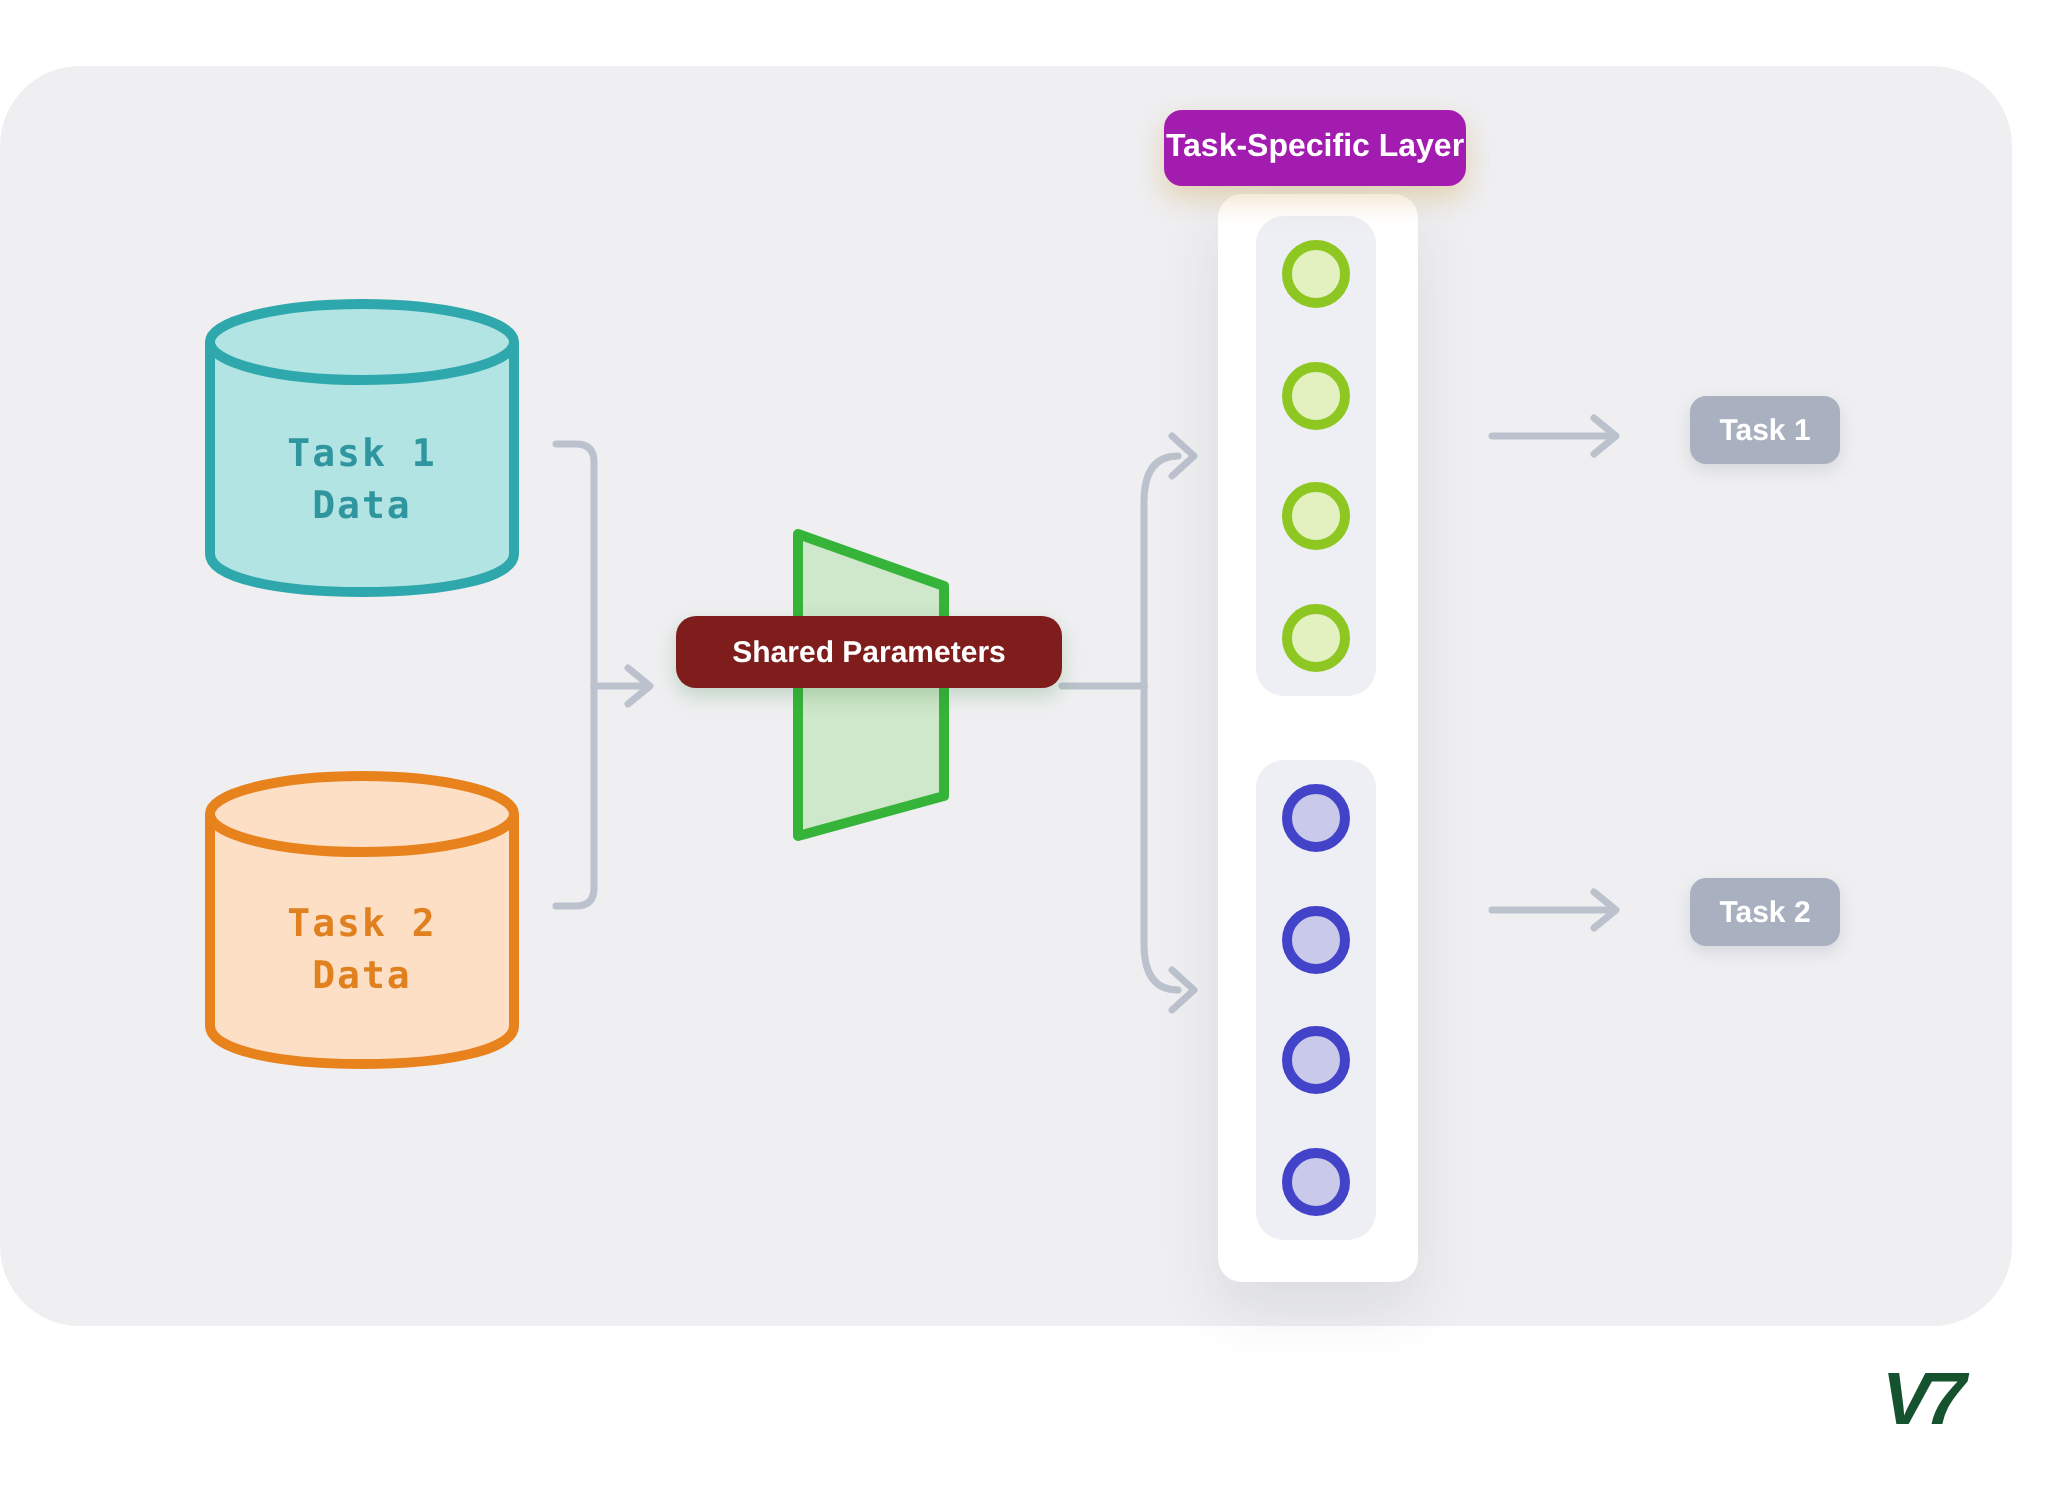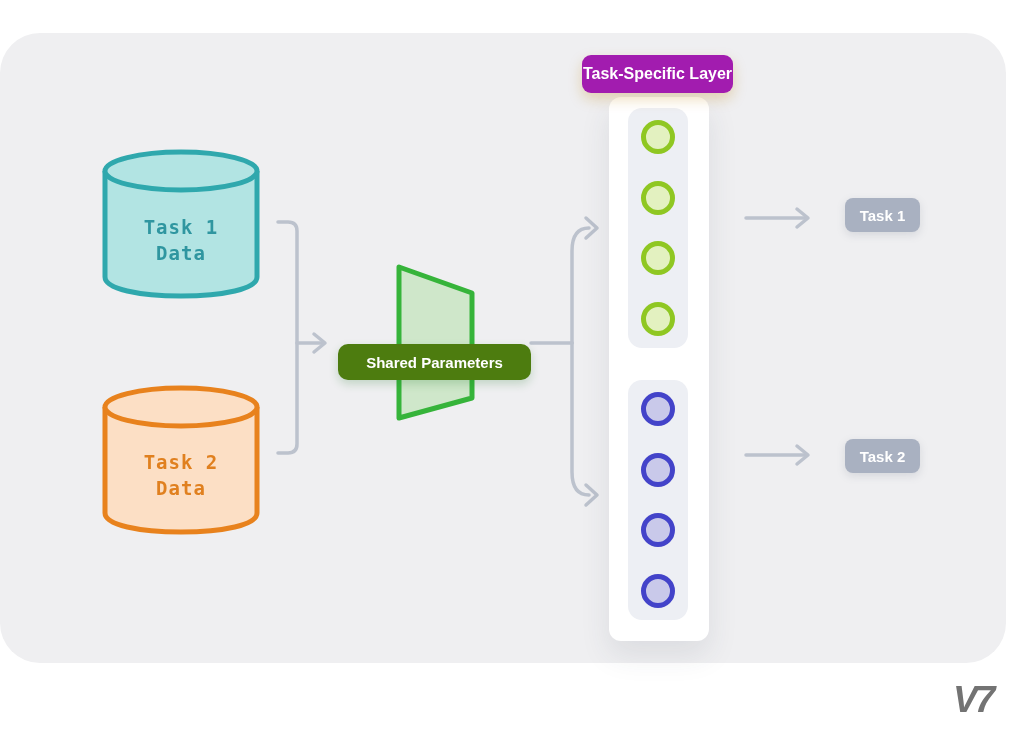--- a/index.html
+++ b/index.html
@@ -20,22 +20,22 @@
     font-size:19px; line-height:26px; letter-spacing:1px;
   }
   #label-task1 { left:105px; top:214px; color:#2f96a0; }
   #label-task2 { left:105px; top:449px; color:#e0801f; }
 
   .badge {
     position:absolute; color:#ffffff; font-weight:bold; font-size:15px;
     display:flex; align-items:center; justify-content:center; white-space:nowrap;
   }
   .badge-green {
-    left:338px; top:344px; width:193px; height:36px;
-    background:#4d7c0f; border-radius:10px;
+    left:338px; top:308px; width:193px; height:36px;
+    background:#7f1d1d; border-radius:10px;
     box-shadow:0 4px 10px rgba(30,120,40,.22);
   }
   .badge-amber {
     left:582px; top:55px; width:151px; height:38px;
     background:#a21caf; border-radius:9px; font-size:16px;
     box-shadow:0 6px 14px rgba(190,130,10,.28);
   }
   .panel {
     position:absolute; left:609px; top:97px; width:100px; height:544px;
     background:#ffffff; border-radius:12px;
@@ -56,21 +56,21 @@
     border-radius:8px; color:#fff; font-weight:bold; font-size:15px;
     display:flex; align-items:center; justify-content:center;
     box-shadow:0 3px 8px rgba(100,110,130,.18);
   }
   #out-task1 { left:845px; top:198px; }
   #out-task2 { left:845px; top:439px; }
 
   .logo {
     position:absolute; left:941px; top:679px;
     font-size:37px; font-weight:bold; font-style:italic;
-    letter-spacing:-3px; color:#737373;margin-left:12px;
+    letter-spacing:-3px; color:#14532d;
   }
 </style>
 </head>
 <body>
 
 <div class="canvas"></div>
 
 <svg class="overlay" width="1024" height="750">
 
   <g stroke="#bcc2cd" stroke-width="3.5" fill="none" stroke-linecap="round" stroke-linejoin="round">

